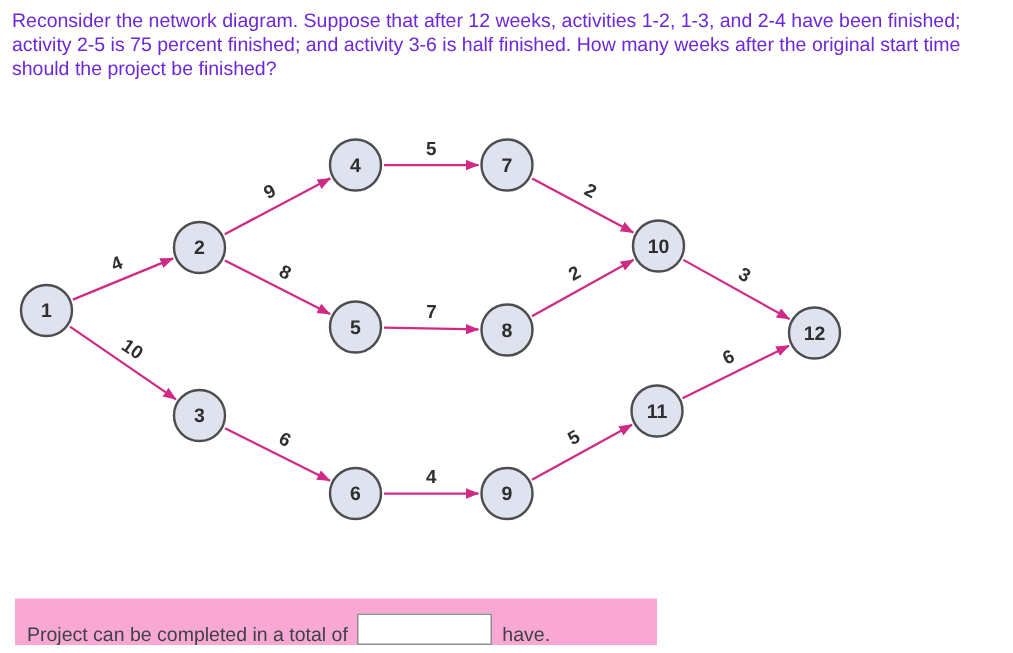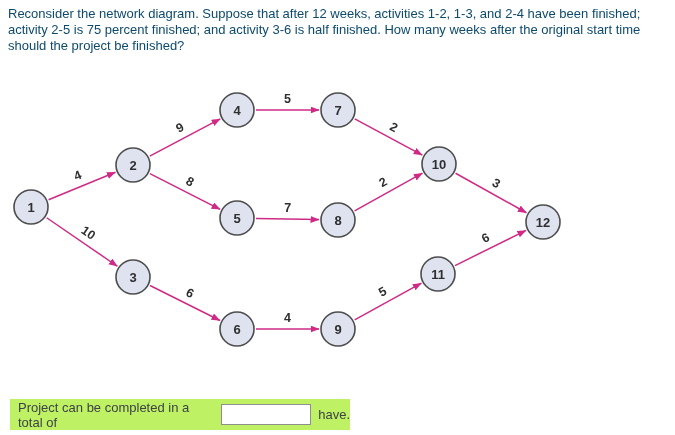--- a/index.html
+++ b/index.html
@@ -16,39 +16,39 @@
     overflow: hidden;
   }
   .question {
     position: absolute;
     top: 6px;
     left: 8px;
     width: 664px;
     margin: 0;
     font-size: 13px;
     line-height: 16px;
-    color: #0c4a6e;
+    color: #6d28d9;
   }
   #diagram {
     position: absolute;
     top: 80px;
     left: 0;
   }
   #diagram text {
     font-family: "Liberation Sans", sans-serif;
   }
   .answer-bar {
     position: absolute;
     left: 10px;
     top: 399px;
-    width: 340px;
+    width: 428px;
     height: 31px;
-    background: #bef264;
+    background: #f9a8d4;
     display: flex;
-    align-items: center;
+    align-items: flex-end;
     font-size: 13px;
     color: #3e4147;
     box-sizing: border-box;
     padding-left: 8px;
   }
   .answer-bar input {
     width: 90px;
     height: 21px;
     margin: 0 7px 0 6px;
     border: 1px solid #8f8f8f;

